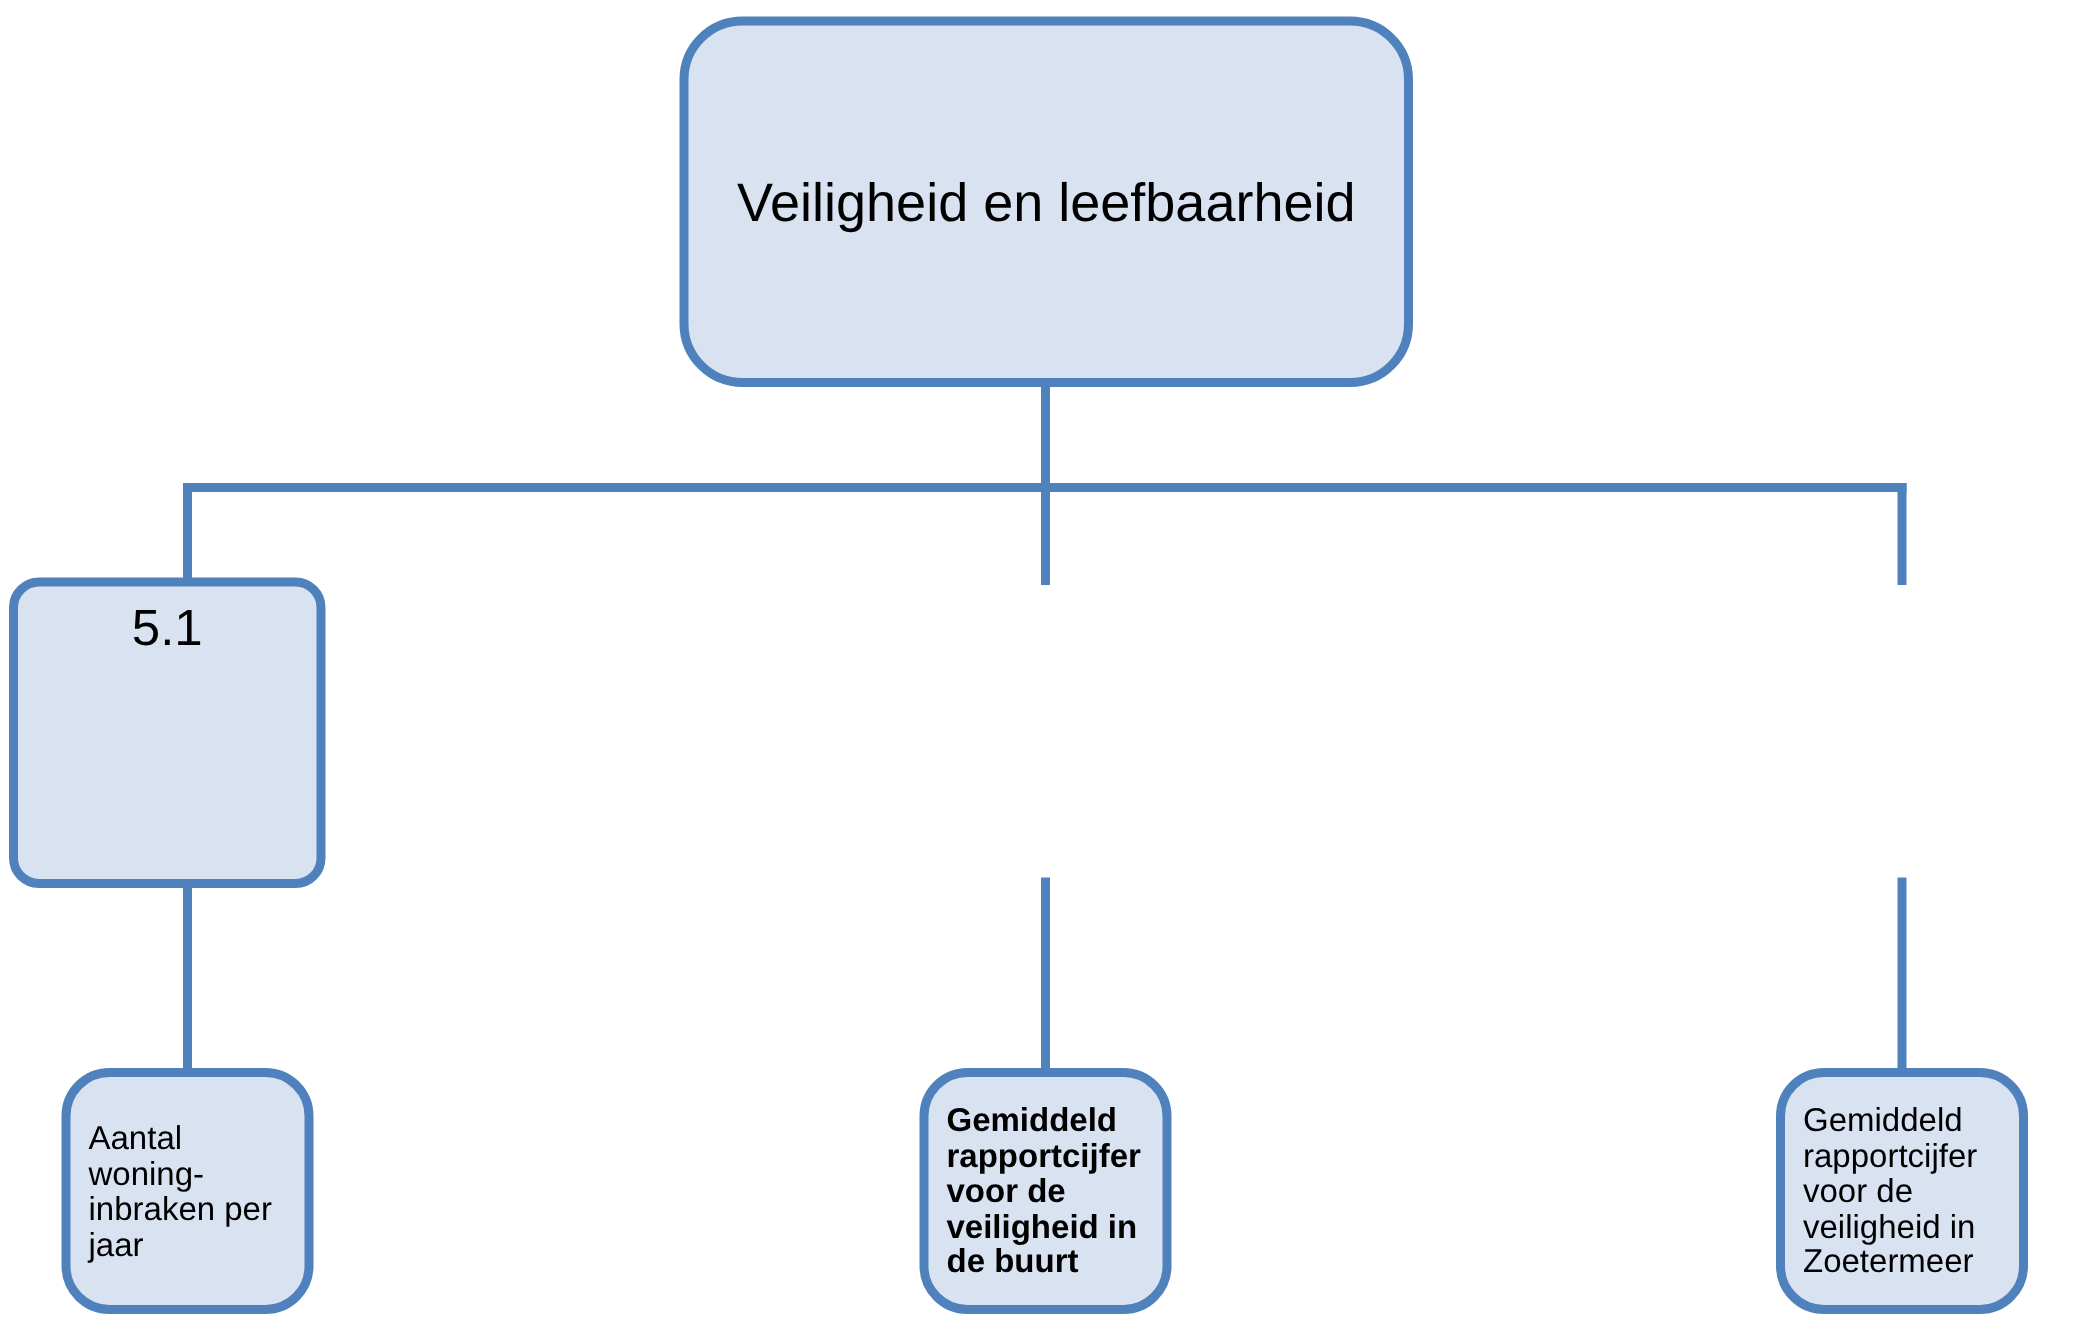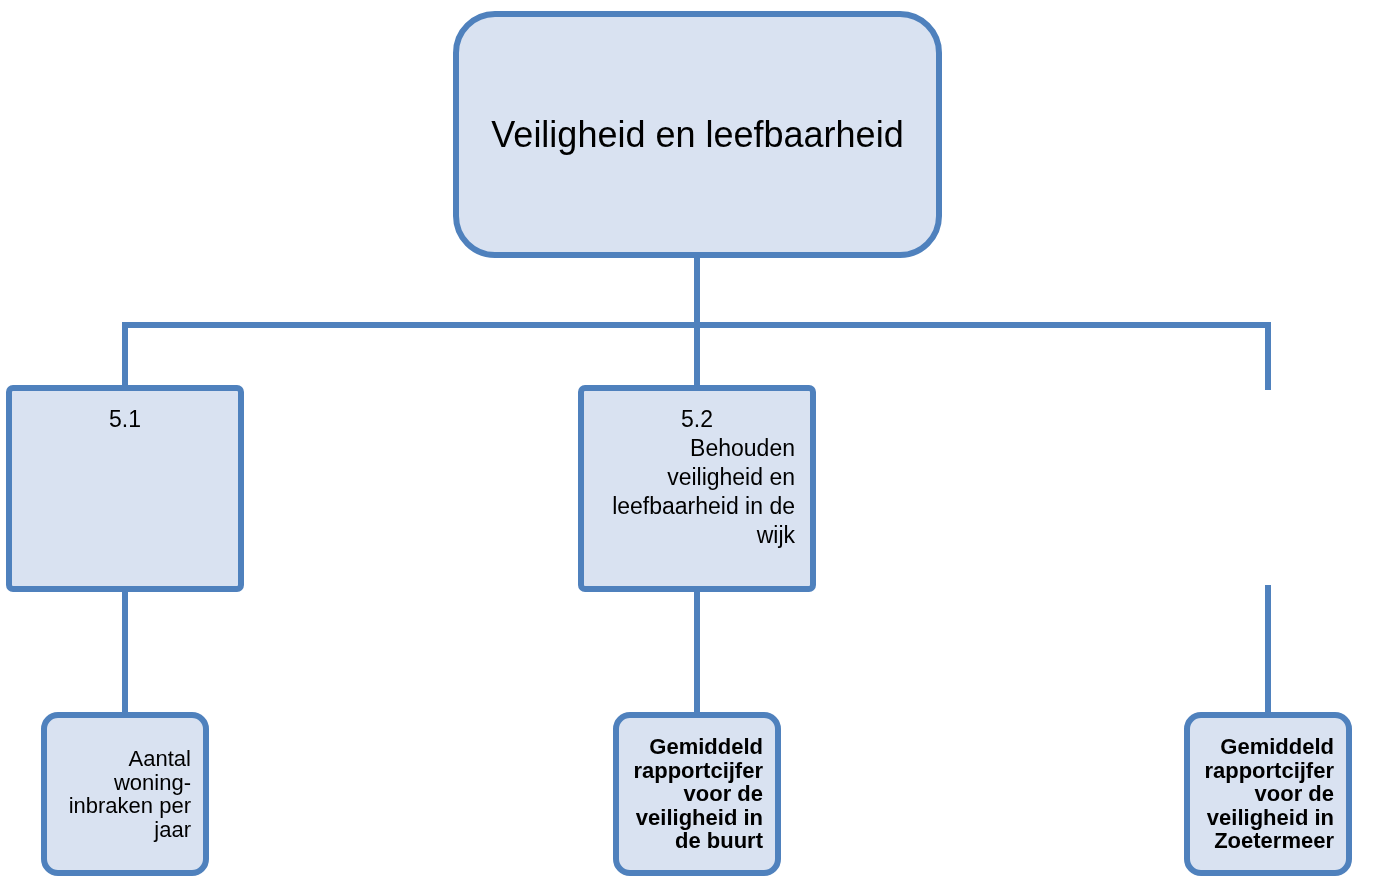--- a/index.html
+++ b/index.html
@@ -14,51 +14,51 @@
   }
   .conn { position: absolute; background: var(--connector, #4F81BD); }
   .node {
     position: absolute;
     box-sizing: border-box;
     background: var(--box-fill, #D9E2F1);
     border: 6px solid var(--box-border, #4F81BD);
     display: flex;
     flex-direction: column;
     align-items: center;
-    text-align: right;
+    text-align: left;
   }
   .root-node {
     left: 453px; top: 11px; width: 489px; height: 247px;
     border-radius: 42px;
     justify-content: center;
     font-size: 36px;
     line-height: 42px;
   }
   .branch-node {
-    top: 385px; width: 238px; height: 207px;
-    border-radius: 7px;
+    top: 385px; width: 211px; height: 207px;
+    border-radius: 20px;
     justify-content: flex-start;
     padding: 14px 15px 0 15px;
-    font-size: 23px;
+    font-size: 34px;
     line-height: 29px;
   }
   .leaf-node {
     top: 712px; width: 168px; height: 164px;
-    border-radius: 17px;
+    border-radius: 32px;
     justify-content: center;
     padding: 14px 12px;
     font-size: 22px;
     line-height: 23.5px;
   }
   .b1 { left: 6px; }
   .b2 { left: 578px; }
   .b3 { left: 1149px; }
   .l1 { left: 41px; }
   .l2 { left: 613px; font-weight: bold; }
-  .l3 { left: 1184px; font-weight: bold; }
+  .l3 { left: 1184px; }
 </style>
 </head>
 <body>
 
 <div class="stage">
 
   <div class="conn" style="left:694px; top:250px; width:6px; height:75px;"></div>
   <div class="conn" style="left:122px; top:322px; width:1149px; height:6px;"></div>
 
   <div class="conn" style="left:122px; top:322px; width:6px; height:68px;"></div>
@@ -69,24 +69,20 @@
   <div class="conn" style="left:694px; top:585px; width:6px; height:132px;"></div>
   <div class="conn" style="left:1265px; top:585px; width:6px; height:132px;"></div>
 
   <div class="node root-node">
     <div>Veiligheid en leefbaarheid</div>
   </div>
 
   <div class="node branch-node b1">
     <div>5.1</div>
   </div>
-  <div class="node branch-node b2">
-    <div>5.2</div>
-    <div>Behouden veiligheid en leefbaarheid in de wijk</div>
-  </div>
 
   <div class="node leaf-node l1">
     <div>Aantal woning-inbraken per jaar</div>
   </div>
   <div class="node leaf-node l2">
     <div>Gemiddeld rapportcijfer voor de veiligheid in de buurt</div>
   </div>
   <div class="node leaf-node l3">
     <div>Gemiddeld rapportcijfer voor de veiligheid in Zoetermeer</div>
   </div>

